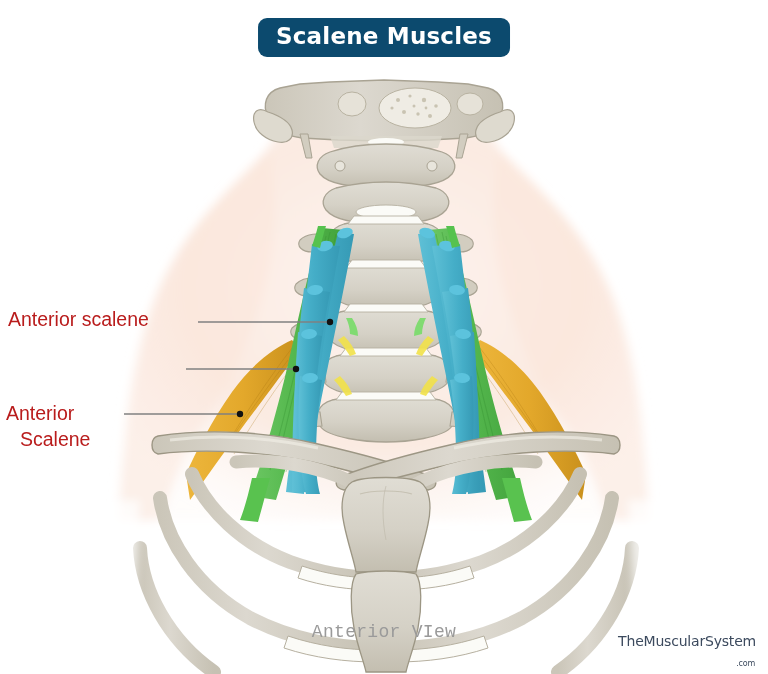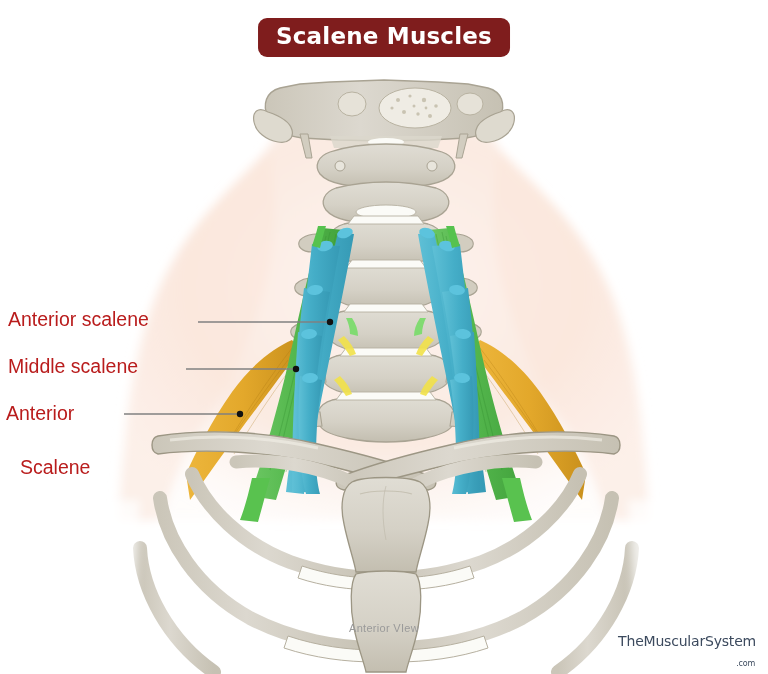--- a/index.html
+++ b/index.html
@@ -8,41 +8,41 @@
     width:768px;height:674px;overflow:hidden;position:relative;
     font-family:"Liberation Sans", sans-serif;
     background:#ffffff;
   }
   #stage{position:absolute;inset:0;width:768px;height:674px;}
   #art{position:absolute;left:0;top:0;width:768px;height:674px;}
 
   
   .title-badge{
     position:absolute;left:50%;top:18px;transform:translateX(-50%);
-    background:#7f1d1d;color:#ffffff;
+    background:#0c4a6e;color:#ffffff;
     font-size:23px;font-weight:bold;letter-spacing:.2px;
     padding:7px 18px 9px 18px;border-radius:9px;
     white-space:nowrap;line-height:1;
     font-family:"DejaVu Sans", sans-serif;
   }
 
   
   .lbl{
     position:absolute;color:#b91c1c;font-size:19.5px;line-height:23px;
     white-space:nowrap;font-family:"Liberation Sans", sans-serif;
   }
   #label-anterior{left:8px;top:308px;}
   #label-middle{left:8px;top:355px;}
   #label-posterior{left:6px;top:400px;line-height:26px;}
-  #label-posterior .l2{display:block;padding-left:14px;margin-top:28px;}
+  #label-posterior .l2{display:block;padding-left:14px;}
 
   
   .view-caption{
     position:absolute;left:0;right:0;top:622px;text-align:center;
-    color:#9a9a9a;font-size:11px;letter-spacing:.3px;
+    color:#9a9a9a;font-size:18px;letter-spacing:.3px;font-family:Liberation Mono, monospace;
   }
   .wm{
     position:absolute;right:12px;top:634px;text-align:right;
     color:#3c4a5e;font-weight:normal;font-size:14px;line-height:14px;
     font-family:"DejaVu Sans", sans-serif;letter-spacing:-0.2px;
   }
   .wm .dotcom{display:block;font-size:8px;line-height:9px;margin-top:11px;padding-right:1px;}
 </style>
 </head>
 <body>
@@ -333,21 +333,20 @@
       <circle cx="330" cy="322" r="3.2"></circle>
       <circle cx="296" cy="369" r="3.2"></circle>
       <circle cx="240" cy="414" r="3.2"></circle>
     </g>
   </svg>
 
   <div class="title-badge">Scalene Muscles</div>
 
   <div class="lbl" id="label-anterior">Anterior scalene</div>
 
-  <div class="lbl" id="label-middle">Middle scalene</div>
 
   <div class="lbl" id="label-posterior">
     <span class="l1">Anterior</span>
     <span class="l2">Scalene</span>
   </div>
 
   <div class="view-caption">Anterior VIew</div>
 
   <div class="wm">
     <span>TheMuscularSystem</span>

